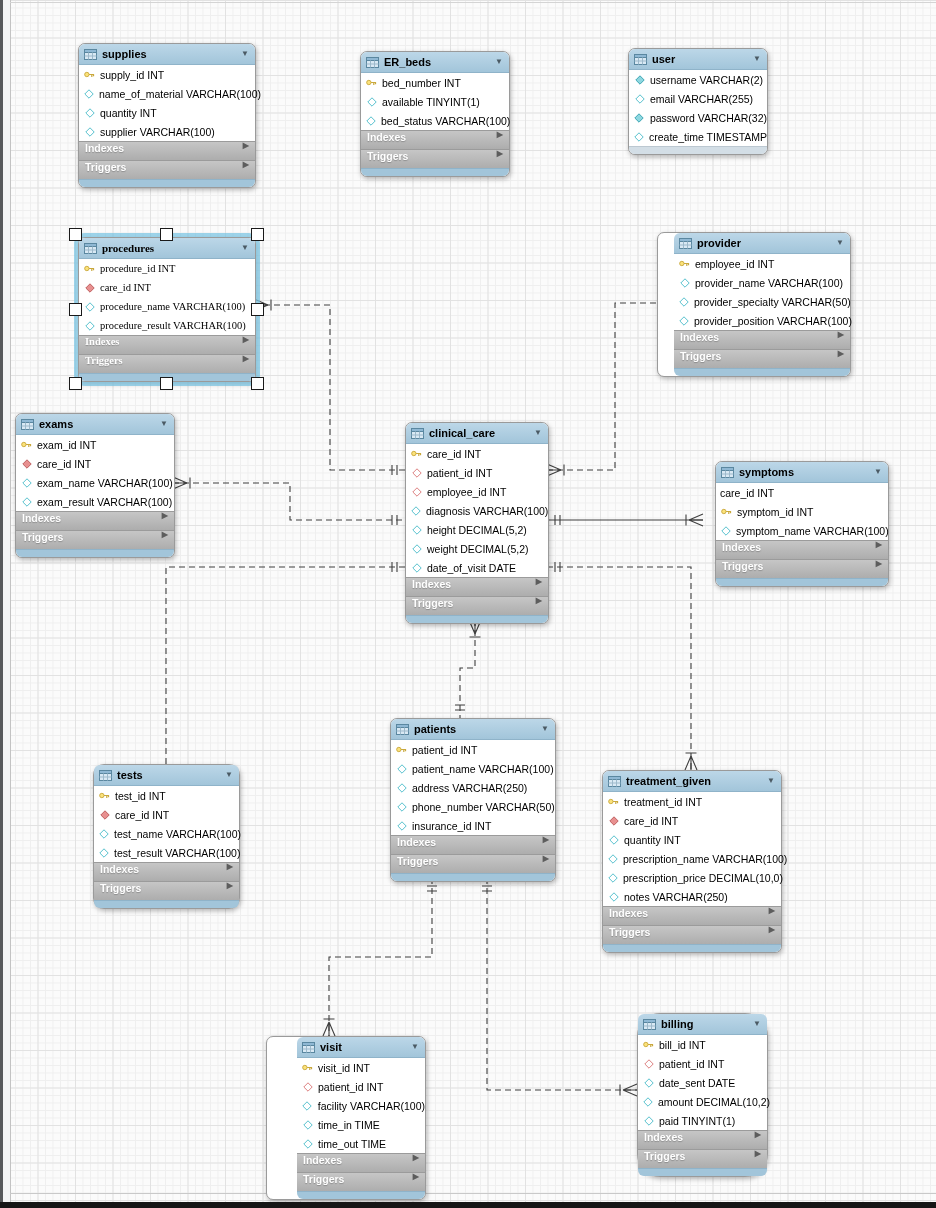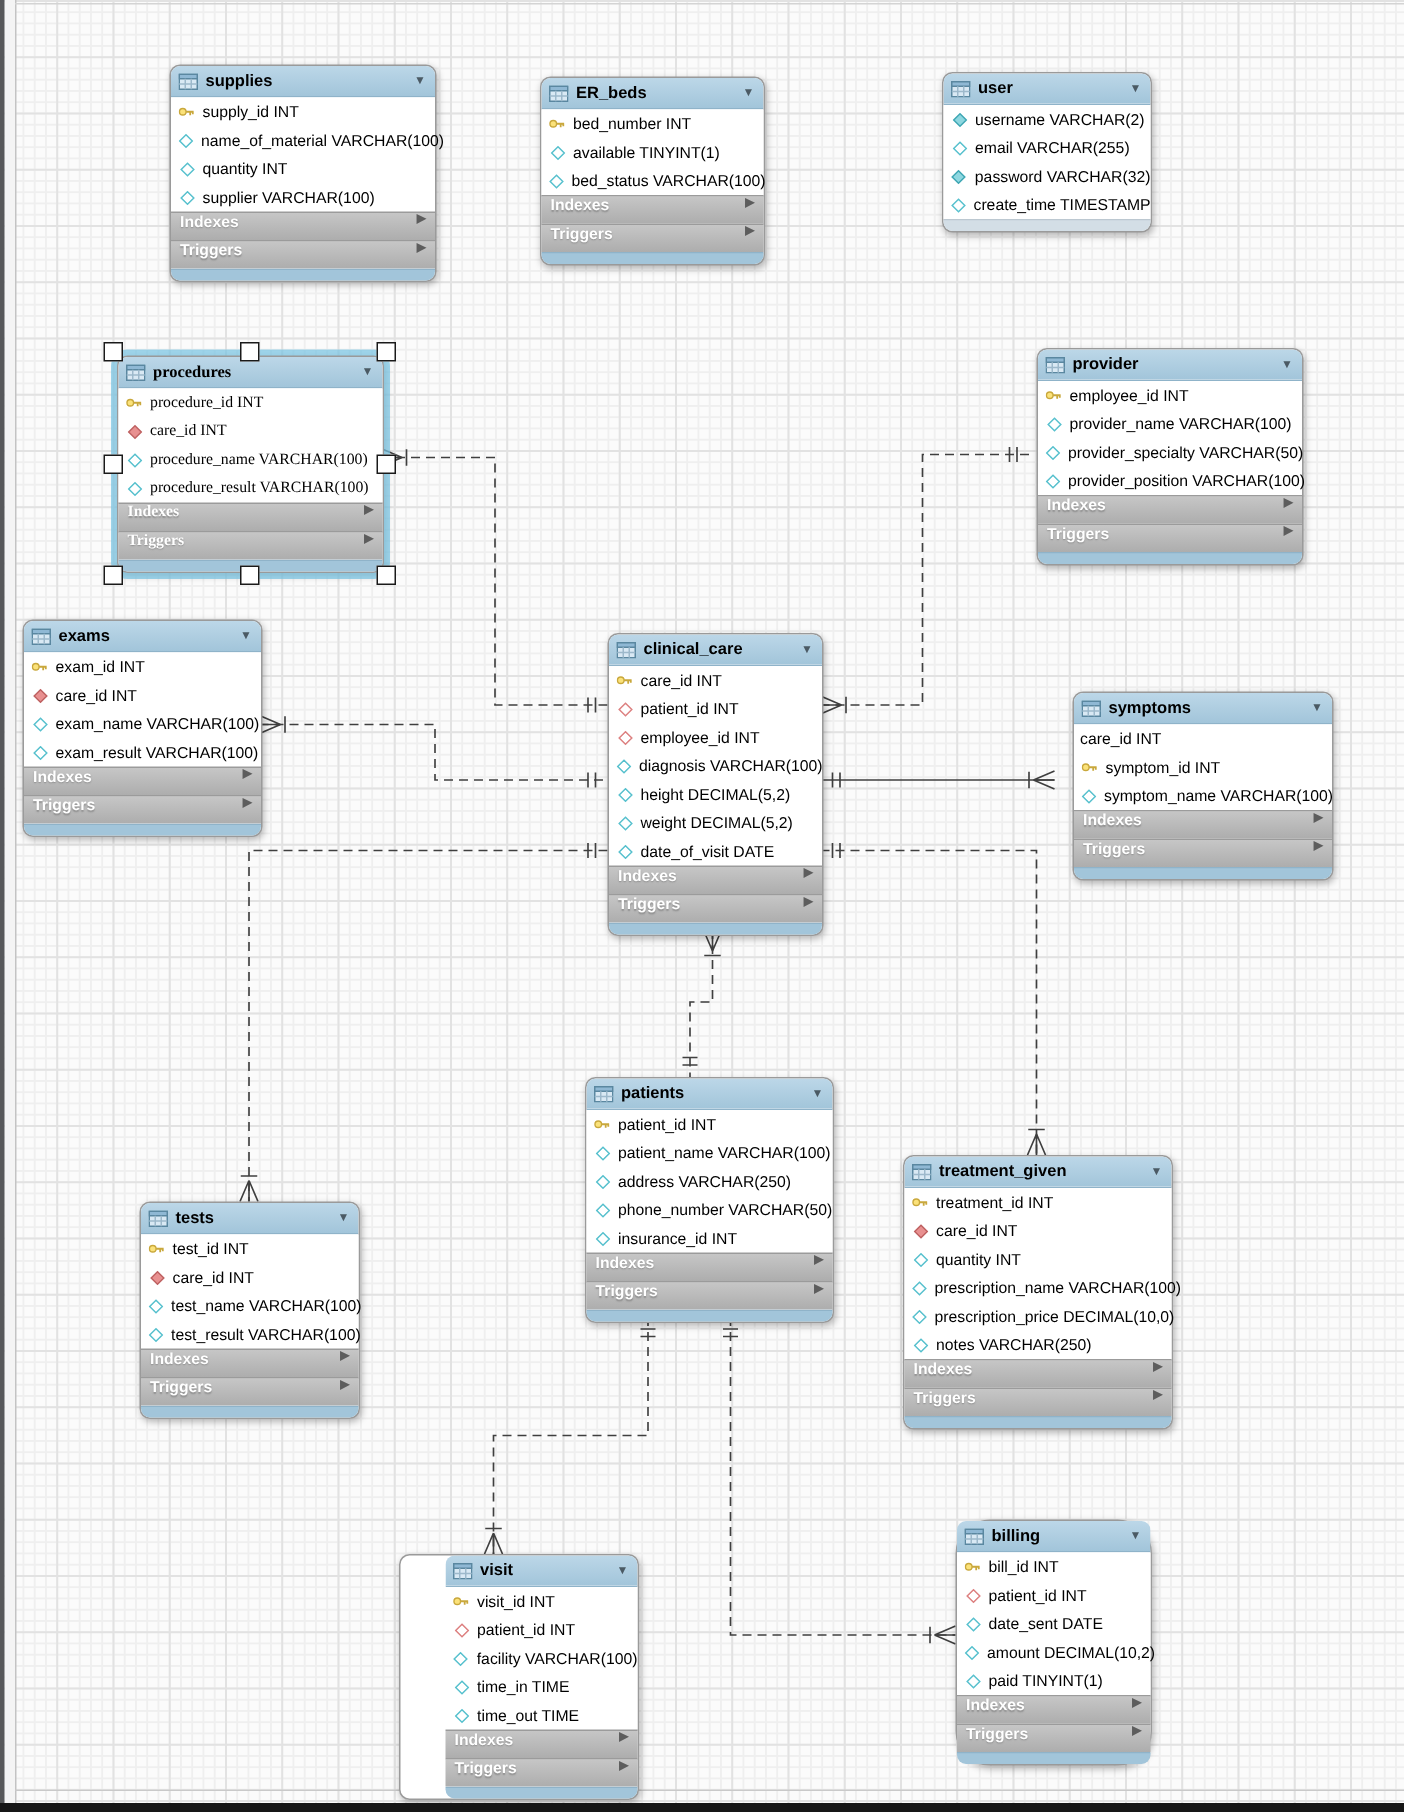--- a/index.html
+++ b/index.html
@@ -83,21 +83,21 @@
       <path d="M547 567 L 691 567 L 691 770" class="wire"></path>
       <path d="M685 770 L691 756 M697 770 L691 756 M691 770 L691 756 M685.5 753 L696.5 753 M555 562 L555 572 M560 562 L560 572" class="deco"></path>
       <path d="M475 620 L 475 668 L 460 668 L 460 718" class="wire"></path>
       <path d="M481 620 L475 634 M469 620 L475 634 M475 620 L475 634 M480.5 637 L469.5 637 M455 710 L465 710 M455 705 L465 705" class="deco"></path>
       <path d="M432 878 L 432 957 L 329 957 L 329 1036" class="wire"></path>
       <path d="M323 1036 L329 1022 M335 1036 L329 1022 M329 1036 L329 1022 M323.5 1019 L334.5 1019 M437 886 L427 886 M437 891 L427 891" class="deco"></path>
       <path d="M487 878 L 487 1090 L 637 1090" class="wire"></path>
       <path d="M637 1096 L623 1090 M637 1084 L623 1090 M637 1090 L623 1090 M620 1095.5 L620 1084.5 M492 886 L482 886 M492 891 L482 891" class="deco"></path>
     </svg>
   <div class="edge-bottom"></div>
-<div class="tbl" style="left: 78px; top: 43px; width: 176px; margin-left: 35px;">
+<div class="tbl" style="left: 78px; top: 43px; width: 176px;">
       <div class="hd">
         <span class="tico">
           <svg width="13" height="11" viewBox="0 0 13 11">
             <rect x=".5" y=".5" width="12" height="10" fill="#d9e9f4" stroke="#5a87a0"></rect>
             <rect x=".5" y=".5" width="12" height="3" fill="#8fb8d4" stroke="#5a87a0"></rect>
             <line x1="4.5" y1="3.5" x2="4.5" y2="10.5" stroke="#9db9cb"></line>
             <line x1="8.5" y1="3.5" x2="8.5" y2="10.5" stroke="#9db9cb"></line>
             <line x1=".5" y1="7" x2="12.5" y2="7" stroke="#9db9cb"></line>
           </svg>
         </span>
@@ -310,21 +310,21 @@
       <div class="foot"></div>
     </div>
     <div class="handle" style="left: 69px; top: 228px;"></div>
     <div class="handle" style="left: 69px; top: 302.5px;"></div>
     <div class="handle" style="left: 69px; top: 377px;"></div>
     <div class="handle" style="left: 160px; top: 228px;"></div>
     <div class="handle" style="left: 160px; top: 377px;"></div>
     <div class="handle" style="left: 251px; top: 228px;"></div>
     <div class="handle" style="left: 251px; top: 302.5px;"></div>
     <div class="handle" style="left: 251px; top: 377px;"></div>
-    <div class="tbl" style="left: 691px; top: 232px; width: 176px;">
+    <div class="tbl" style="left: 657px; top: 232px; width: 176px; padding-left: 16px;">
       <div class="hd">
         <span class="tico">
           <svg width="13" height="11" viewBox="0 0 13 11">
             <rect x=".5" y=".5" width="12" height="10" fill="#d9e9f4" stroke="#5a87a0"></rect>
             <rect x=".5" y=".5" width="12" height="3" fill="#8fb8d4" stroke="#5a87a0"></rect>
             <line x1="4.5" y1="3.5" x2="4.5" y2="10.5" stroke="#9db9cb"></line>
             <line x1="8.5" y1="3.5" x2="8.5" y2="10.5" stroke="#9db9cb"></line>
             <line x1=".5" y1="7" x2="12.5" y2="7" stroke="#9db9cb"></line>
           </svg>
         </span>
@@ -557,21 +557,21 @@
       <div class="gsec">
         <span class="glabel">Indexes</span>
         <span class="garr">▶</span>
       </div>
       <div class="gsec">
         <span class="glabel">Triggers</span>
         <span class="garr">▶</span>
       </div>
       <div class="foot"></div>
     </div>
-    <div class="tbl" style="left: 93px; top: 801px; width: 145px;">
+    <div class="tbl" style="left: 93px; top: 764px; width: 145px; border-radius: 11px;">
       <div class="hd">
         <span class="tico">
           <svg width="13" height="11" viewBox="0 0 13 11">
             <rect x=".5" y=".5" width="12" height="10" fill="#d9e9f4" stroke="#5a87a0"></rect>
             <rect x=".5" y=".5" width="12" height="3" fill="#8fb8d4" stroke="#5a87a0"></rect>
             <line x1="4.5" y1="3.5" x2="4.5" y2="10.5" stroke="#9db9cb"></line>
             <line x1="8.5" y1="3.5" x2="8.5" y2="10.5" stroke="#9db9cb"></line>
             <line x1=".5" y1="7" x2="12.5" y2="7" stroke="#9db9cb"></line>
           </svg>
         </span>

